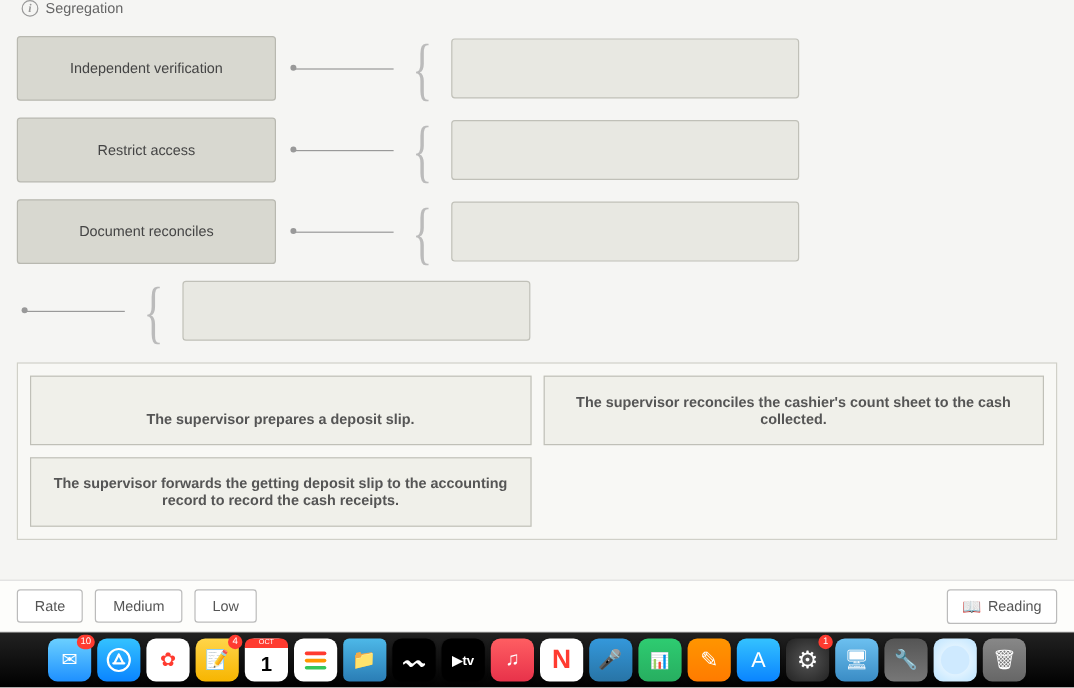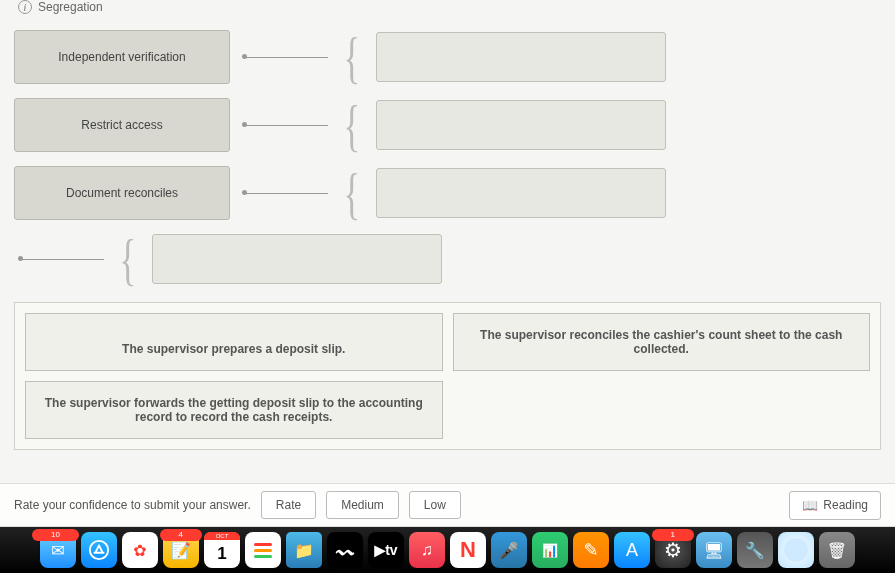--- a/index.html
+++ b/index.html
@@ -28,34 +28,34 @@
     
     .footer-bar { position: absolute; left: 0; right: 0; bottom: 46px; height: 44px; background: #fdfdfb; border-top: 1px solid #ddd; border-bottom: 1px solid #ddd; display: flex; align-items: center; padding: 0 14px; gap: 10px; }
     .footer-bar .prompt { font-size: 12px; color: #555; }
     .confidence-btn { border: 1px solid #bbb; background: #fff; padding: 6px 14px; font-size: 12px; border-radius: 3px; color: #555; cursor: pointer; }
     .spacer { flex: 1; }
     .reading-btn { border: 1px solid #bbb; background: #fff; padding: 6px 12px; font-size: 12px; border-radius: 3px; color: #555; cursor: pointer; display: flex; align-items: center; gap: 5px; }
     .reading-btn .book-icon { font-size: 13px; }
     
     .dock { position: absolute; left: 0; right: 0; bottom: 0; height: 46px; background: linear-gradient(#222, #000); display: flex; align-items: center; justify-content: center; gap: 5px; padding: 4px 8px; }
     .dock-item { width: 36px; height: 36px; border-radius: 8px; display: flex; align-items: center; justify-content: center; font-size: 16px; color: #fff; flex-shrink: 0; position: relative; box-shadow: 0 1px 2px rgba(0,0,0,0.4); }
-    .dock-item .badge { position: absolute; top: -3px; right: -3px; background: #ff3b30; color: #fff; font-size: 8px; border-radius: 7px; min-width: 12px; height: 12px; line-height: 12px; text-align: center; padding: 0 19px; margin-left: 44px; }
+    .dock-item .badge { position: absolute; top: -3px; right: -3px; background: #ff3b30; color: #fff; font-size: 8px; border-radius: 7px; min-width: 12px; height: 12px; line-height: 12px; text-align: center; padding: 0 3px; margin-left: 44px; }
     .dock-item.mail { background: linear-gradient(#6bd0ff, #1e90ff); }
     .dock-item.appstore { background: linear-gradient(#34c2ff, #0a84ff); }
     .dock-item.photos { background: #fff; color: #ff3b30; }
     .dock-item.notes { background: linear-gradient(#ffd54a, #f7b500); }
     .dock-item.calendar { background: #fff; color: #000; font-size: 9px; flex-direction: column; line-height: 1; position: relative; }
     .dock-item.calendar .month { background:#ff3b30; color:#fff; font-size:6px; width:100%; text-align:center; border-radius: 6px 6px 0 0; position:absolute; top:0; left:0; right:0; padding:1px 0;}
     .dock-item.calendar .day { font-size: 17px; font-weight: bold; margin-top:6px;}
     .dock-item.reminders { background: #fff; }
     .dock-item.reminders .bars{display:flex;flex-direction:column;gap:3px;align-items:flex-start;}
     .dock-item.reminders .bars span{width:18px;height:3px;border-radius:2px;}
     .dock-item.folder { background: linear-gradient(#4db8e8, #2a7db5); border-radius: 5px; }
     .dock-item.stocks { background: #000; color: #fff; font-size: 18px; }
-    .dock-item.tv { background: #000; color: #fff; font-size: 14px; font-weight: bold; }
+    .dock-item.tv { background: #000; color: #fff; font-size: 11px; font-weight: bold; }
     .dock-item.music { background: linear-gradient(#ff5e62, #e8324a); }
     .dock-item.news { background: #fff; color: #ff3b30; font-size: 22px; font-weight: bold; }
     .dock-item.keynote { background: linear-gradient(#3498db, #2874a6); }
     .dock-item.numbers { background: linear-gradient(#2ecc71, #27ae60); font-size: 13px; }
     .dock-item.pages { background: linear-gradient(#ff9500, #ff7b00); font-size:18px;}
     .dock-item.appstore2 { background: linear-gradient(#34c2ff, #0a84ff); font-size:18px;}
     .dock-item.settings { background: radial-gradient(#555, #222); font-size: 20px; }
     .dock-item.monitor { background: linear-gradient(#6cc0f0, #3a8cc5); }
     .dock-item.wrench { background: linear-gradient(#555, #777); font-size:16px;}
     .dock-item.safari { background: radial-gradient(#fff, #bde4ff); }
@@ -118,21 +118,20 @@
     <div class="option-box">
         <span>The supervisor reconciles the cashier's count sheet to the cash collected.</span>
       </div>
     <div class="option-box">
         <span>The supervisor forwards the getting deposit slip to the accounting record to record the cash receipts.</span>
       </div>
   </div>
 </div>
 
 <div class="footer-bar">
-  <span class="prompt">Rate your confidence to submit your answer.</span>
   <button class="confidence-btn">Rate</button>
   <button class="confidence-btn">Medium</button>
   <button class="confidence-btn">Low</button>
   <div class="spacer"></div>
   <button class="reading-btn">
     <span class="book-icon">📖</span>
     <span>Reading</span>
   </button>
 </div>
 

